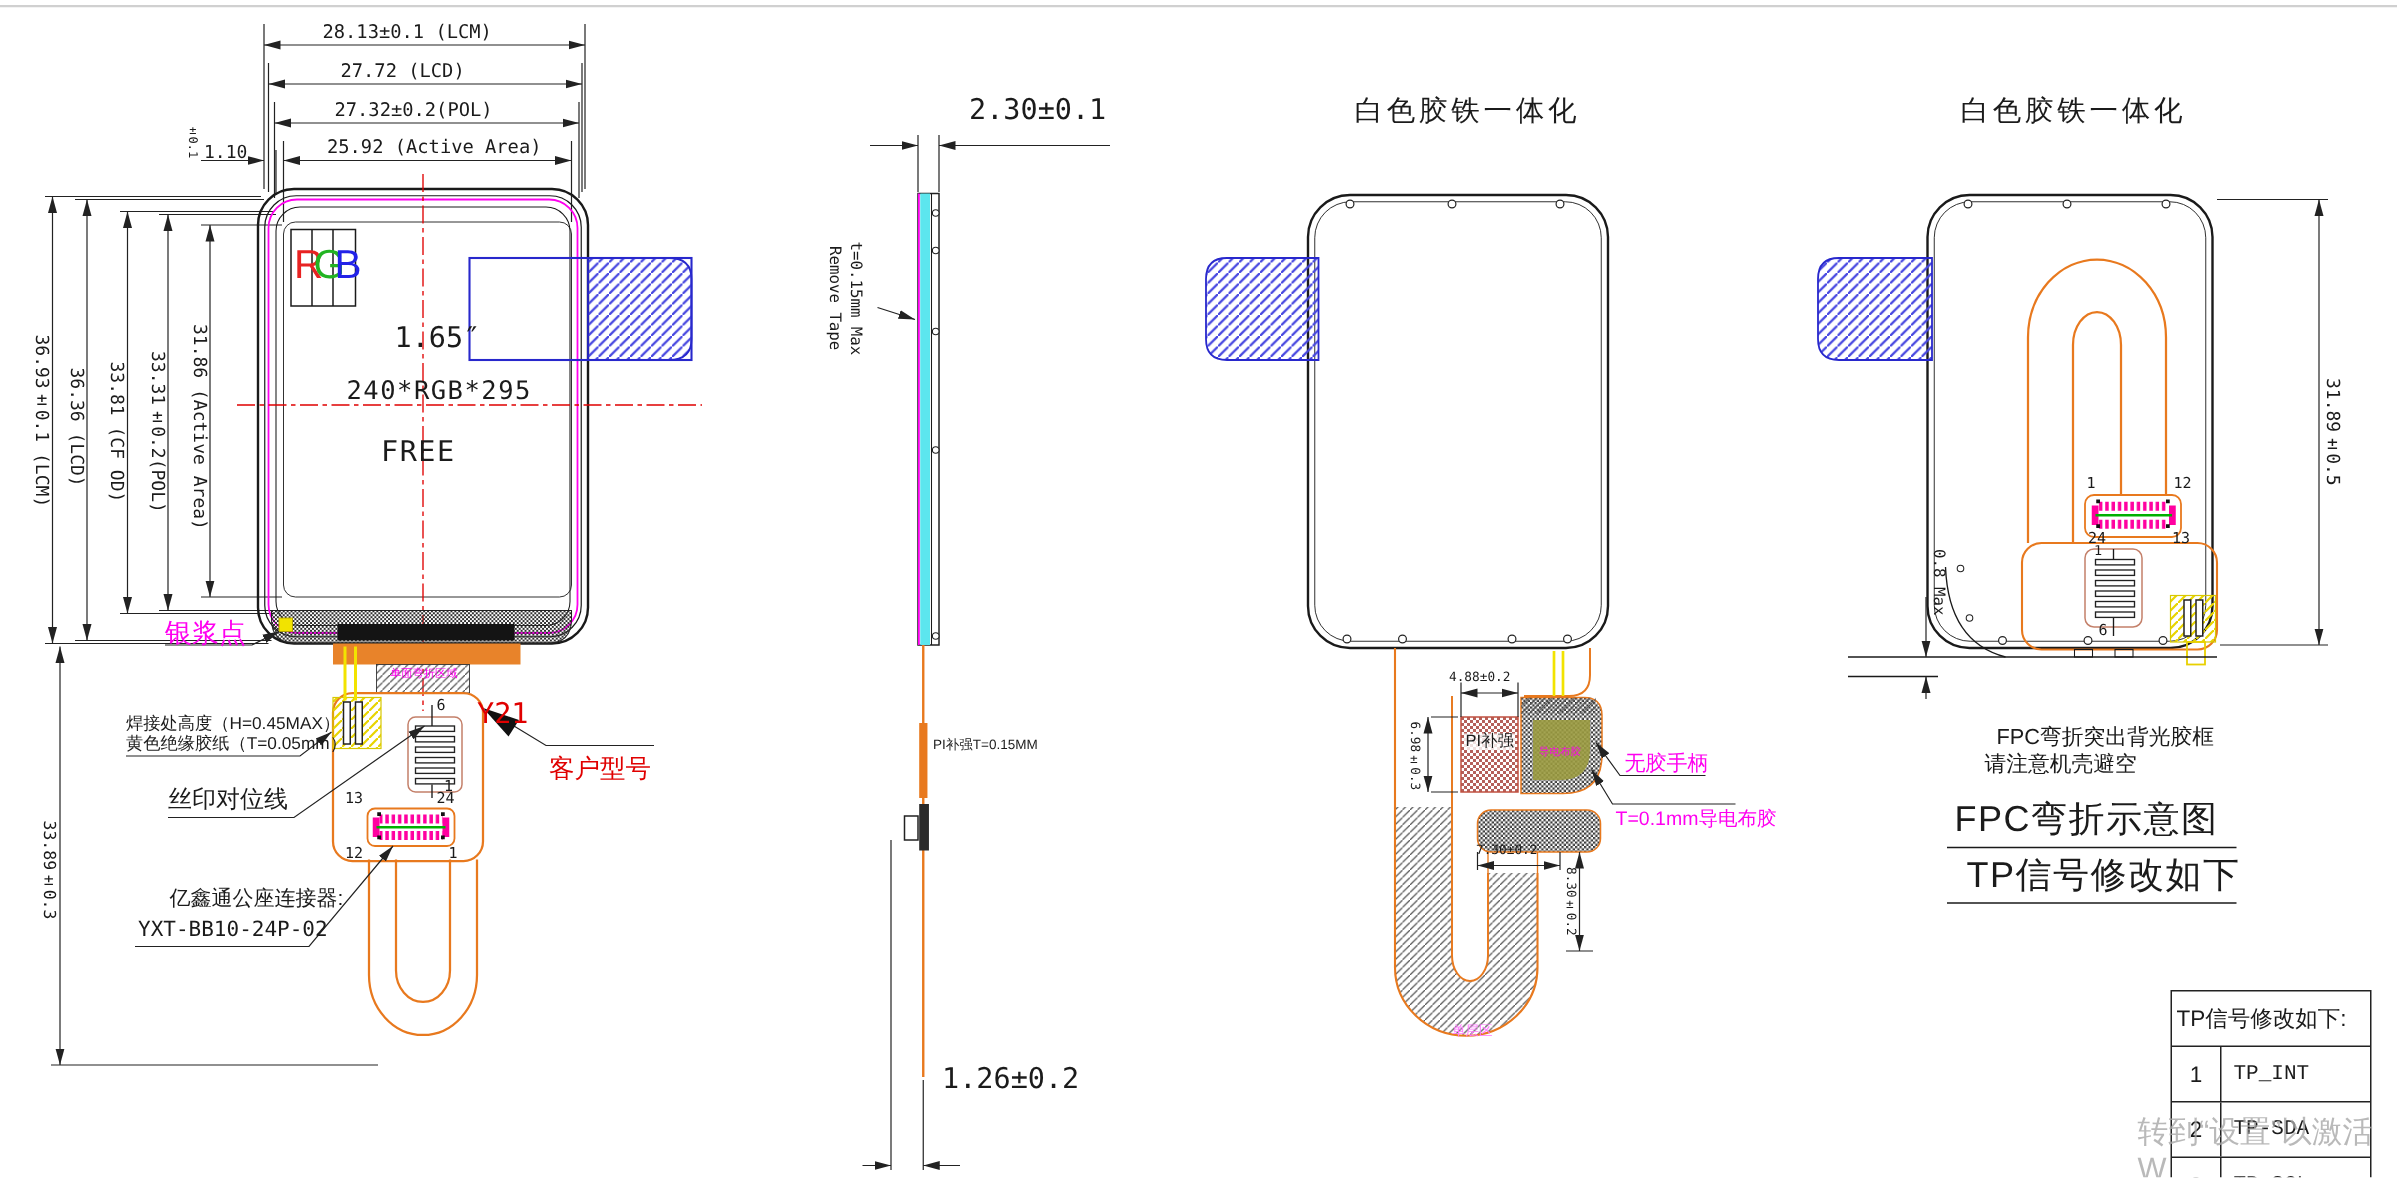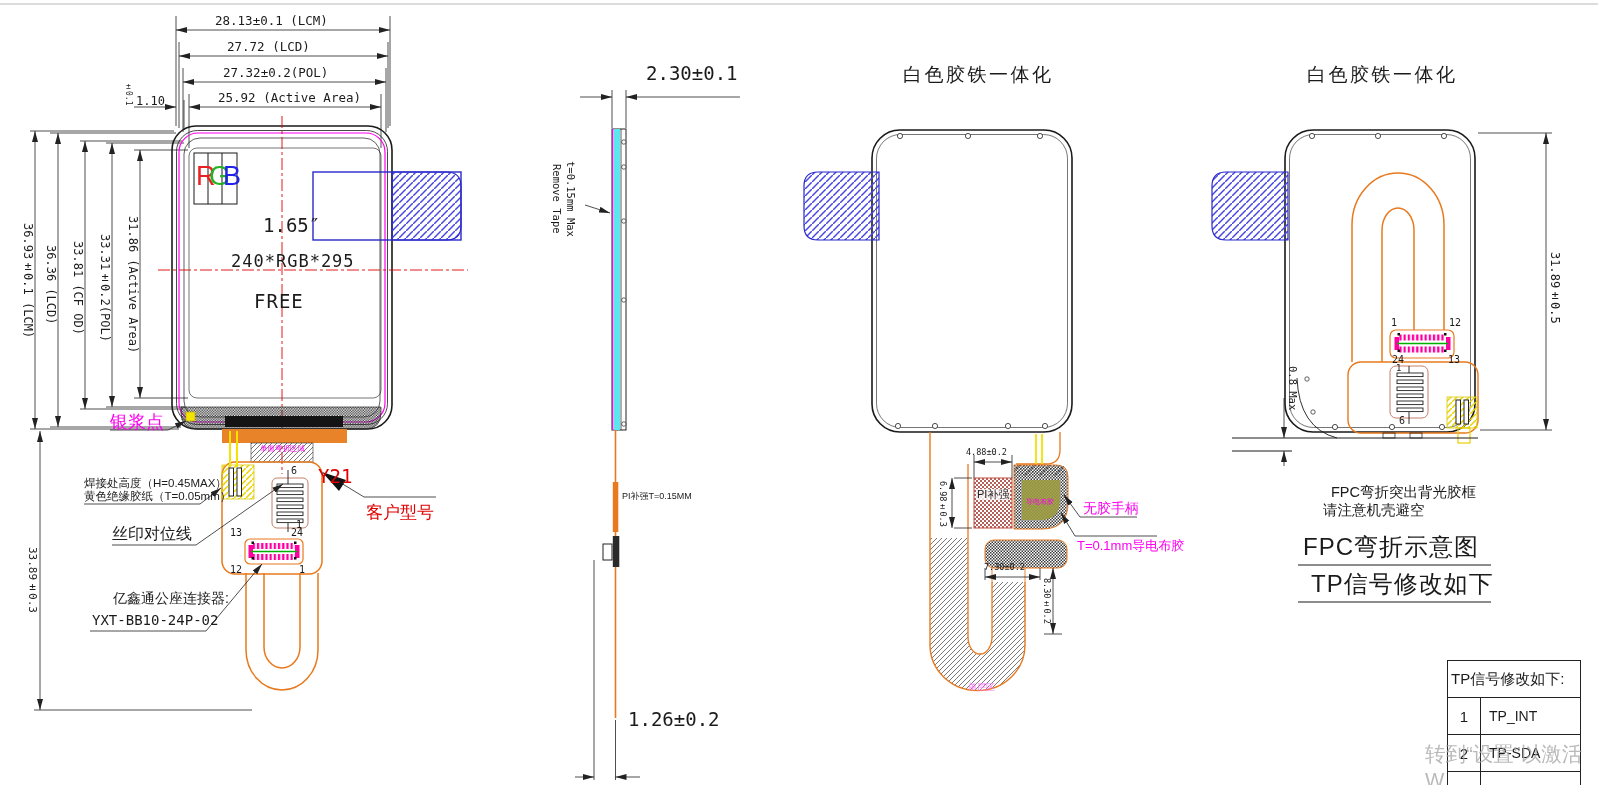--- a/index.html
+++ b/index.html
@@ -13,21 +13,21 @@
   .mag{color:#ff00f0;}
   .red{color:#e00000;}
   .dl{stroke:#222;stroke-width:.8;fill:none;}
   .ol{stroke:#1a1a1a;fill:none;}
   .or{stroke:#e8791e;fill:none;}
   .cl{stroke:#e00000;stroke-width:.9;fill:none;stroke-dasharray:12 3 3 3;}
   #tpTable{position:absolute;border:1.5px solid #222;z-index:10;}
   .tbHead{height:36px;border-bottom:1px solid #222;display:flex;align-items:center;padding:0 3px;font-size:15px;}
   .tbRow{display:flex;height:36px;border-bottom:1px solid #222;}
   .tbNo{width:32px;border-right:1px solid #222;display:flex;align-items:center;justify-content:center;font-size:15px;}
-  .tbSig{flex:1;display:flex;align-items:center;padding-left:8px;font-size:14px;font-family:Liberation Sans, sans-serif;}
+  .tbSig{flex:1;display:flex;align-items:center;padding-left:8px;font-size:14px;font-family:Liberation Mono, monospace;}
   .wm{position:absolute;z-index:40;color:#a8a8a8;opacity:.8;pointer-events:none;}
 </style>
 </head>
 <body>
 
 <div id="canvas">
 
 <svg id="lw" width="1598" height="785" viewBox="0 0 1598 785">
   <defs>
     <marker id="ar" markerUnits="userSpaceOnUse" markerWidth="12" markerHeight="8" refX="11" refY="4" orient="auto-start-reverse">

